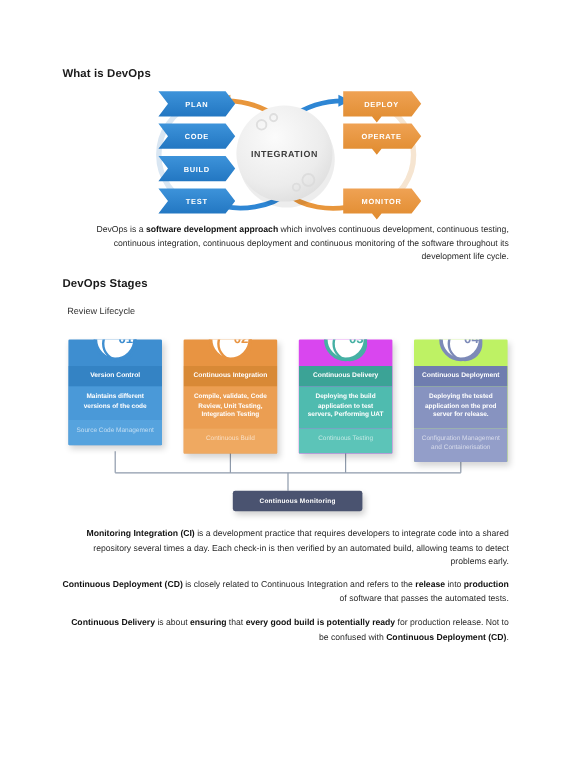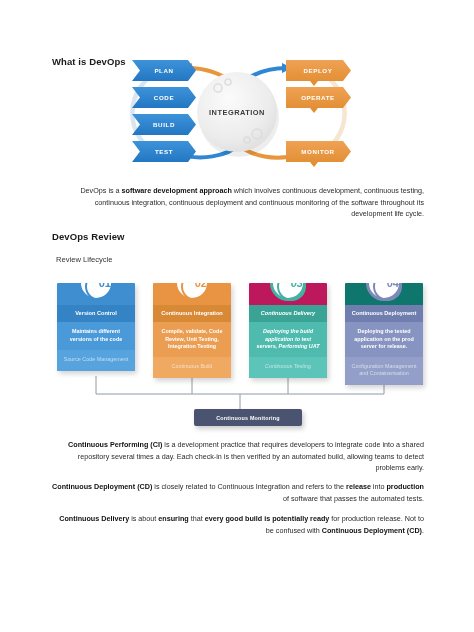--- a/index.html
+++ b/index.html
@@ -34,21 +34,21 @@
   .para b { font-weight: bold; color: #111; }
   .sublabel {
     position: absolute;
     font-size: 7.6px;
     color: #333;
   }
 
   
   #devops-diagram {
     position: absolute;
-    left: 100px; top: 56px;
+    left: 100px; top: 72px;
     width: 275px; height: 112px;
   }
   #devops-diagram svg { display: block; }
 
   .chev-label {
     font-size: 6.2px;
     font-weight: bold;
     fill: #ffffff;
     letter-spacing: 0.6px;
   }
@@ -218,21 +218,21 @@
         <path d="M 186 85 L 243 85 L 251 95.5 L 243 106 L 218 106 L 214 111 L 210 106 L 186 106 Z" fill="url(#gorange)"></path>
         <text class="chev-label" x="218" y="98" text-anchor="middle">MONITOR</text>
       </g>
     </svg>
   </div>
 
   <div class="para" style="left:52px; top:185px; width:372px;">
     <span>DevOps is a </span><b>software development approach</b><span> which involves continuous development, continuous testing, continuous integration, continuous deployment and continuous monitoring of the software throughout its development life cycle.</span>
   </div>
 
-  <div class="h2" style="left:52px; top:231px;">DevOps Review</div>
+  <div class="h2" style="left:52px; top:231px;">DevOps Stages</div>
 
   <div class="sublabel" style="left:56px; top:255px;">Review Lifecycle</div>
 
   <div id="lifecycle">
 
     <svg id="connectors" viewBox="0 0 392 170" xmlns="http://www.w3.org/2000/svg">
       <g stroke="#8e9aab" stroke-width="1" fill="none">
         <line x1="44" y1="113" x2="44" y2="131"></line>
         <line x1="140" y1="113" x2="140" y2="131"></line>
         <line x1="236" y1="113" x2="236" y2="131"></line>
@@ -264,46 +264,46 @@
           <span class="ring-inner" style="border-color:#e89442;"></span>
           <span>02</span>
         </div>
         <div class="stage-title" style="background:#d88936;">Continuous Integration</div>
         <div class="stage-desc" style="background:#eb9e52;">Compile, validate, Code Review, Unit Testing, Integration Testing</div>
         <div class="stage-foot" style="background:#efa961;">Continuous Build</div>
       </div>
     </div>
 
     <div class="stage" style="left:197px; top:20px;">
-      <div class="stage-col" style="background:#be185d;font-style:italic;">
+      <div class="stage-col" style="background:#d946ef;">
         <div class="stage-num" style="border:3px solid #45b0a4; color:#45b0a4;">
           <span class="ring-inner" style="border-color:#45b0a4;"></span>
           <span>03</span>
         </div>
         <div class="stage-title" style="background:#3ba396;">Continuous Delivery</div>
         <div class="stage-desc" style="background:#4fbbaf;">Deploying the build application to test servers, Performing UAT</div>
         <div class="stage-foot" style="background:#5cc4b8;">Continuous Testing</div>
       </div>
     </div>
 
     <div class="stage" style="left:293px; top:20px;">
-      <div class="stage-col" style="background:#0f766e;">
+      <div class="stage-col" style="background:#bef264;">
         <div class="stage-num" style="border:3px solid #7d8ab8; color:#7d8ab8;">
           <span class="ring-inner" style="border-color:#7d8ab8;"></span>
           <span>04</span>
         </div>
         <div class="stage-title" style="background:#6f7daf;">Continuous Deployment</div>
         <div class="stage-desc" style="background:#8793c0;">Deploying the tested application on the prod server for release.</div>
         <div class="stage-foot" style="background:#939ec9;">Configuration Management and Containerisation</div>
       </div>
     </div>
   </div>
 
   <div class="para" style="left:52px; top:439px; width:372px;">
-    <b>Continuous Performing (CI)</b><span> is a development practice that requires developers to integrate code into a shared repository several times a day. Each check-in is then verified by an automated build, allowing teams to detect problems early.</span>
+    <b>Monitoring Integration (CI)</b><span> is a development practice that requires developers to integrate code into a shared repository several times a day. Each check-in is then verified by an automated build, allowing teams to detect problems early.</span>
   </div>
 
   <div class="para" style="left:52px; top:513px; width:372px;">
     <b>Continuous Delivery</b><span> is about </span><b>ensuring</b><span> that </span><b>every good build is potentially ready</b><span> for production release. Not to be confused with </span><b>Continuous Deployment (CD)</b><span>.</span>
   </div>
 
   <div class="para" style="left:52px; top:481px; width:372px;">
     <b>Continuous Deployment (CD)</b><span> is closely related to Continuous Integration and refers to the </span><b>release</b><span> into </span><b>production</b><span> of software that passes the automated tests.</span>
   </div>
 

